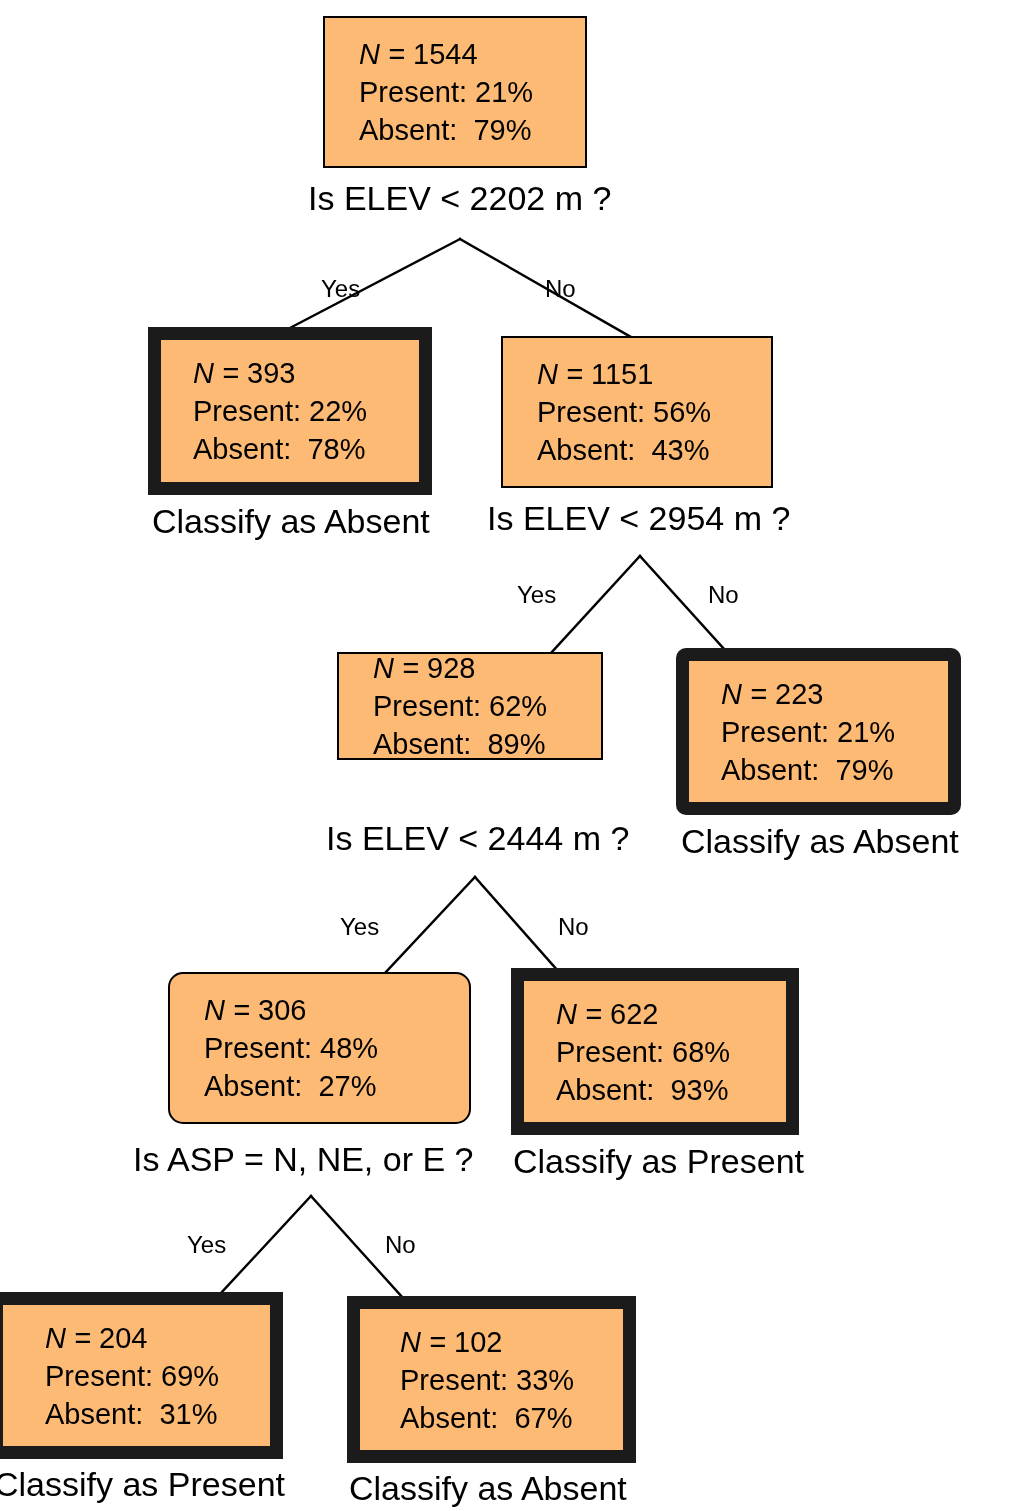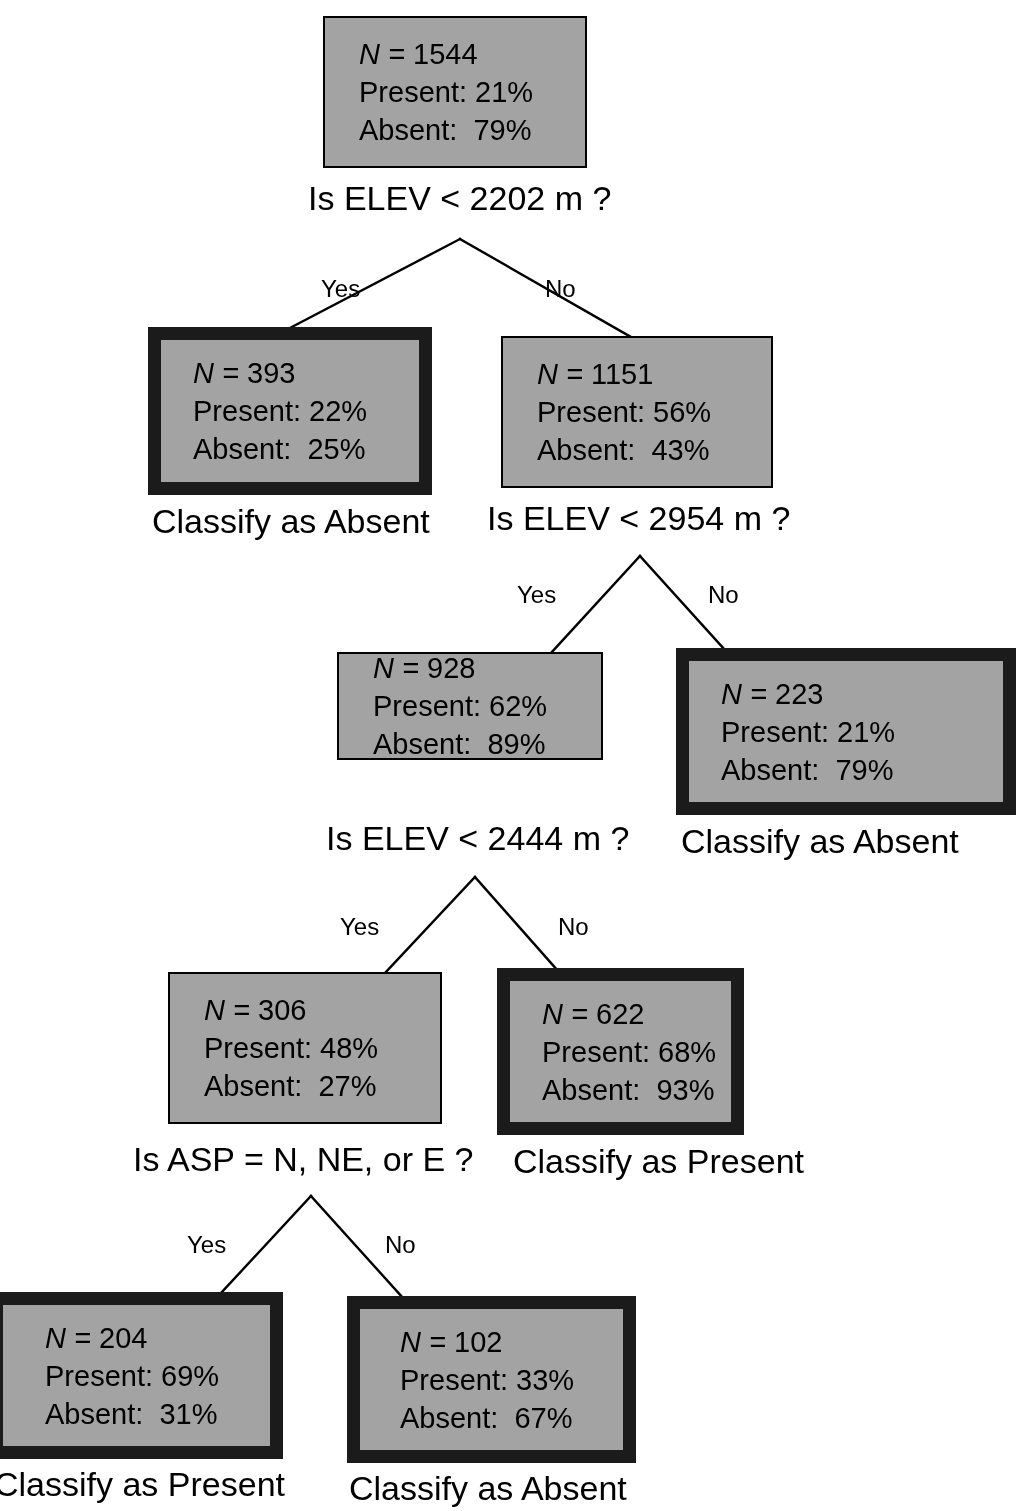--- a/index.html
+++ b/index.html
@@ -25,21 +25,21 @@
     top: 0;
     width: 1028px;
     height: 1511px;
     z-index: 1;
   }
   
   .node {
     position: absolute;
     z-index: 2;
     box-sizing: border-box;
-    background: #a3a3a3;
+    background: #fdba74;
   }
   .node.internal {
     border: 2px solid #000000;
   }
   .node.leaf {
     border: 13px solid #1b1b1b;
   }
   .node-inner {
     position: absolute;
     left: 0;
@@ -111,21 +111,21 @@
   </div>
   <div class="caption" style="left:308px; top:180px;">Is ELEV &lt; 2202 m ?</div>
 
   <div class="edge-label" style="left:321px; top:272px;">Yes</div>
   <div class="edge-label" style="left:545px; top:272px;">No</div>
 
   <div class="node leaf" style="left:148px; top:327px; width:284px; height:168px;">
     <div class="node-inner" style="padding-left:32px;">
       <div class="node-line nline"><span>N</span> = <span class="nval">393</span></div>
       <div class="node-line">Present: 22%</div>
-      <div class="node-line">Absent:  25%</div>
+      <div class="node-line">Absent:  78%</div>
     </div>
   </div>
   <div class="caption" style="left:152px; top:503px;">Classify as Absent</div>
 
   <div class="node internal" style="left:501px; top:336px; width:272px; height:152px;">
     <div class="node-inner" style="padding-left:34px;">
       <div class="node-line nline"><span>N</span> = <span class="nval">1151</span></div>
       <div class="node-line">Present: 56%</div>
       <div class="node-line">Absent:  43%</div>
     </div>
@@ -137,42 +137,42 @@
 
   <div class="node internal" style="left:337px; top:652px; width:266px; height:108px;">
     <div class="node-inner" style="padding-left:34px;">
       <div class="node-line nline"><span>N</span> = <span class="nval">928</span></div>
       <div class="node-line">Present: 62%</div>
       <div class="node-line">Absent:  89%</div>
     </div>
   </div>
   <div class="caption" style="left:326px; top:820px;">Is ELEV &lt; 2444 m ?</div>
 
-  <div class="node leaf" style="left:676px; top:648px; width:340px; height:167px;">
+  <div class="node leaf" style="left:676px; top:648px; width:285px; height:167px;border-radius:10px;">
     <div class="node-inner" style="padding-left:32px;">
       <div class="node-line nline"><span>N</span> = <span class="nval">223</span></div>
       <div class="node-line">Present: 21%</div>
       <div class="node-line">Absent:  79%</div>
     </div>
   </div>
   <div class="caption" style="left:681px; top:823px;">Classify as Absent</div>
 
   <div class="edge-label" style="left:340px; top:910px;">Yes</div>
   <div class="edge-label" style="left:558px; top:910px;">No</div>
 
-  <div class="node internal" style="left:168px; top:972px; width:274px; height:152px;">
+  <div class="node internal" style="left:168px; top:972px; width:303px; height:152px;border-radius:15px;">
     <div class="node-inner" style="padding-left:34px;">
       <div class="node-line nline"><span>N</span> = <span class="nval">306</span></div>
       <div class="node-line">Present: 48%</div>
       <div class="node-line">Absent:  27%</div>
     </div>
   </div>
   <div class="caption" style="left:133px; top:1141px;">Is ASP = N, NE, or E ?</div>
 
-  <div class="node leaf" style="left:497px; top:968px; width:247px; height:167px;">
+  <div class="node leaf" style="left:511px; top:968px; width:288px; height:167px;">
     <div class="node-inner" style="padding-left:32px;">
       <div class="node-line nline"><span>N</span> = <span class="nval">622</span></div>
       <div class="node-line">Present: 68%</div>
       <div class="node-line">Absent:  93%</div>
     </div>
   </div>
   <div class="caption" style="left:513px; top:1143px;">Classify as Present</div>
 
   <div class="edge-label" style="left:187px; top:1228px;">Yes</div>
   <div class="edge-label" style="left:385px; top:1228px;">No</div>

